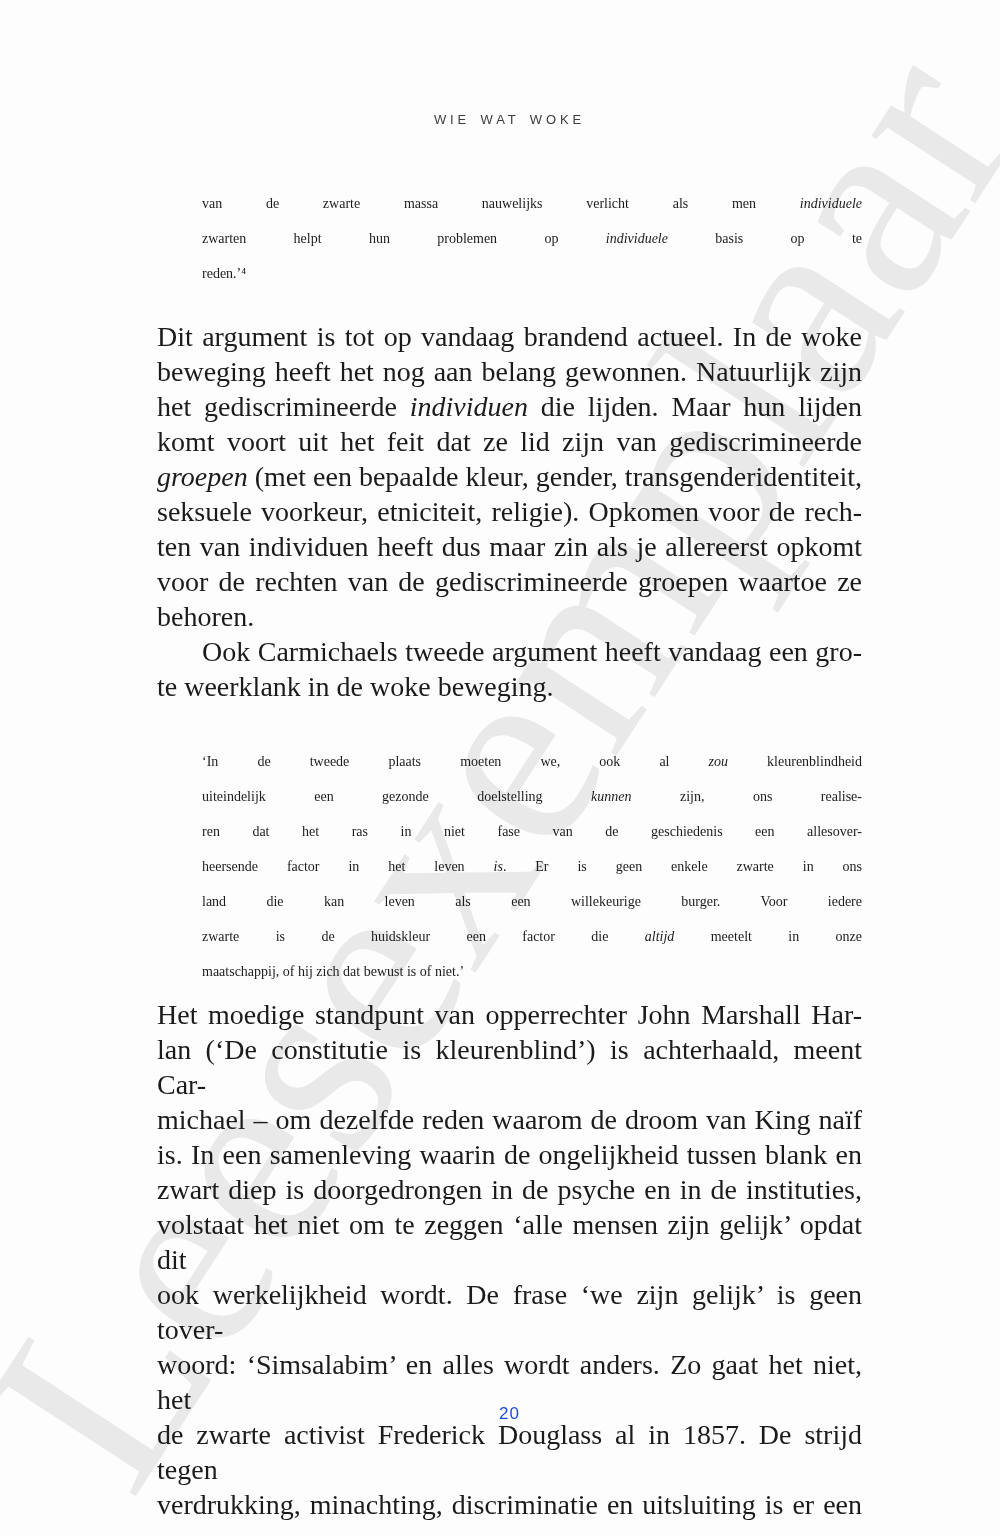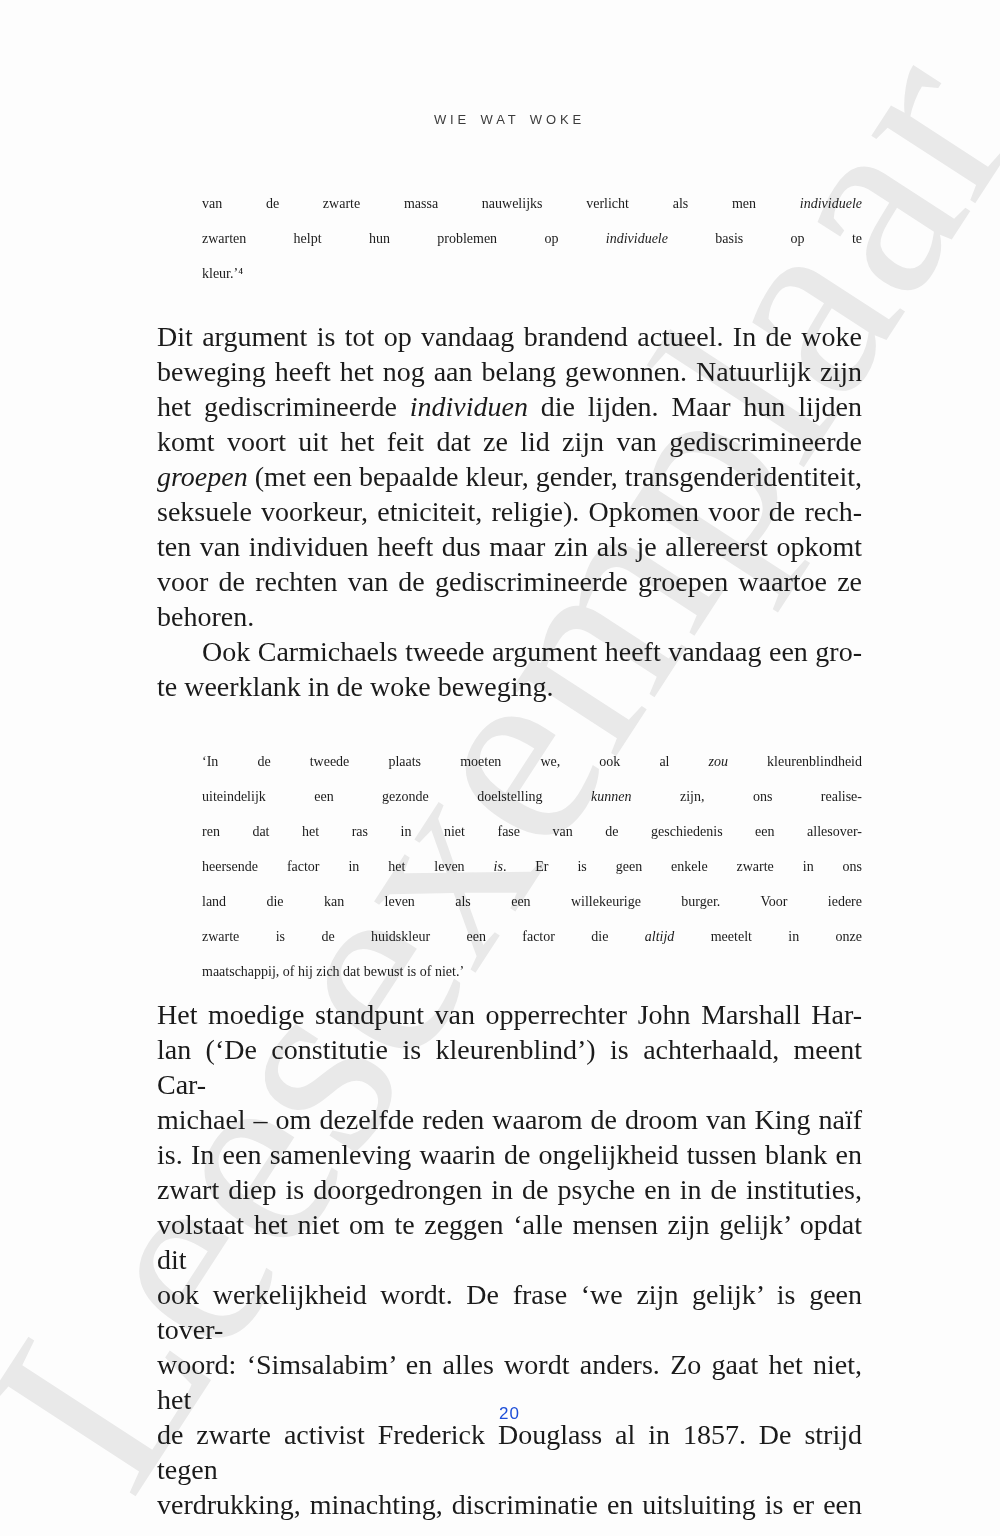--- a/index.html
+++ b/index.html
@@ -72,21 +72,21 @@
 <body>
 
 <div class="watermark">Leesexemplaar</div>
 
 <div class="page-content">
   <div class="running-header">WIE WAT WOKE</div>
   <div>
       <div class="block quote" id="block-quote-1">
         <div class="line">van de zwarte massa nauwelijks verlicht als men <em>individuele</em></div>
         <div class="line">zwarten helpt hun problemen op <em>individuele</em> basis op te</div>
-        <div class="line no-stretch">kleur.’⁴</div>
+        <div class="line no-stretch">reden.’⁴</div>
       </div>
       <div class="block paragraph" id="block-para-1">
         <div class="line">Dit argument is tot op vandaag brandend actueel. In de woke</div>
         <div class="line">beweging heeft het nog aan belang gewonnen. Natuurlijk zijn</div>
         <div class="line">het gediscrimineerde <em>individuen</em> die lijden. Maar hun lijden</div>
         <div class="line">komt voort uit het feit dat ze lid zijn van gediscrimineerde</div>
         <div class="line"><em>groepen</em> (met een bepaalde kleur, gender, transgenderidentiteit,</div>
         <div class="line">seksuele voorkeur, etniciteit, religie). Opkomen voor de rech-</div>
         <div class="line">ten van individuen heeft dus maar zin als je allereerst opkomt</div>
         <div class="line">voor de rechten van de gediscrimineerde groepen waartoe ze</div>

